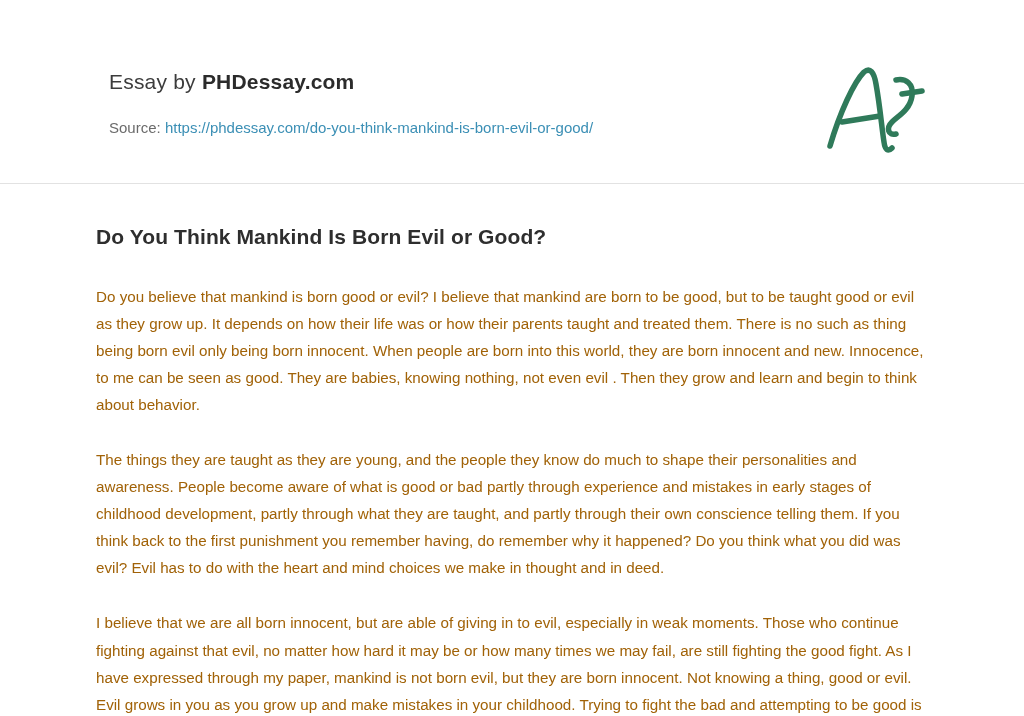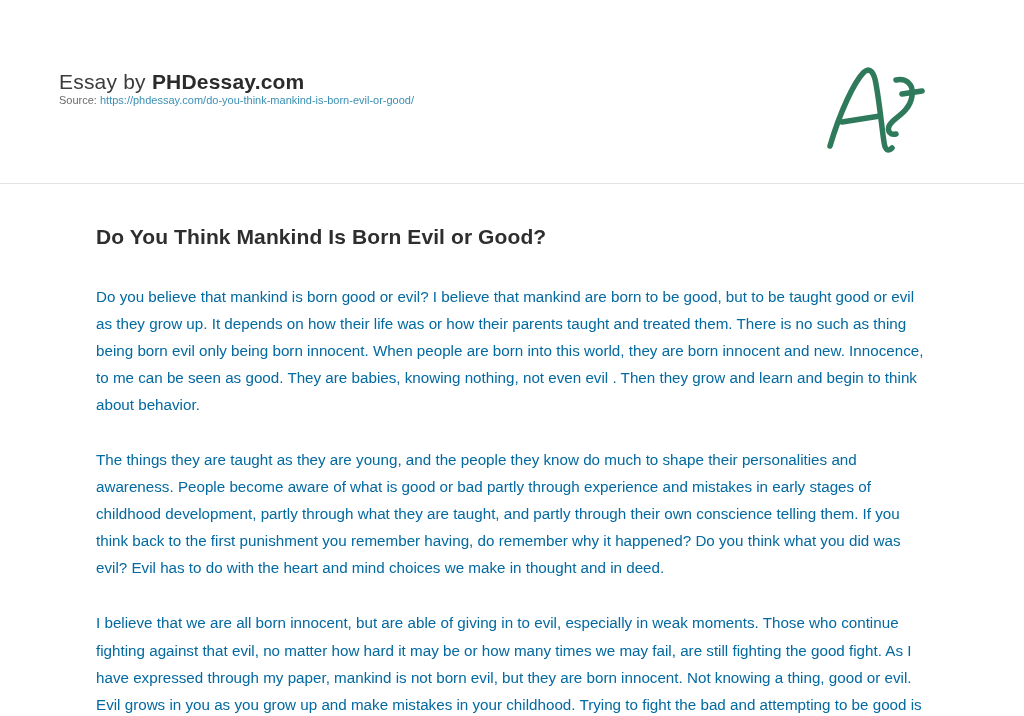--- a/index.html
+++ b/index.html
@@ -15,42 +15,42 @@
     overflow: hidden;
   }
   .page {
     position: relative;
     width: 1024px;
     height: 716px;
     box-sizing: border-box;
   }
   .header {
     position: relative;
-    padding: 70px 96px 0 59px;
+    padding: 70px 96px 0 109px;
     height: 120px;
     box-sizing: border-box;
   }
   .brand-line {
     font-size: 21px;
     color: #3c3c3c;
     letter-spacing: 0.2px;
   }
   .brand-essay {
     font-weight: 400;
   }
   .brand-by {
     font-weight: 400;
   }
   .brand-site {
     font-weight: bold;
     color: #2b2b2b;
   }
   .source-line {
-    margin-top: 0;
-    font-size: 11px;
+    margin-top: 25px;
+    font-size: 15px;
     color: #6b6b6b;
   }
   .source-label {
     color: #6b6b6b;
   }
   .source-url {
     color: #3b8fb5;
     text-decoration: none;
   }
   .logo {
@@ -80,21 +80,21 @@
     margin: 42px 0 0 0;
     font-size: 21px;
     font-weight: bold;
     color: #2e2e2e;
     letter-spacing: 0.1px;
   }
   p.para {
     margin: 28px 0 0 0;
     font-size: 15.2px;
     line-height: 1.78;
-    color: #0369a1;
+    color: #a16207;
     text-align: left;
   }
   p.para:first-of-type {
     margin-top: 34px;
   }
 </style>
 </head>
 <body>
 
 <div class="page">

